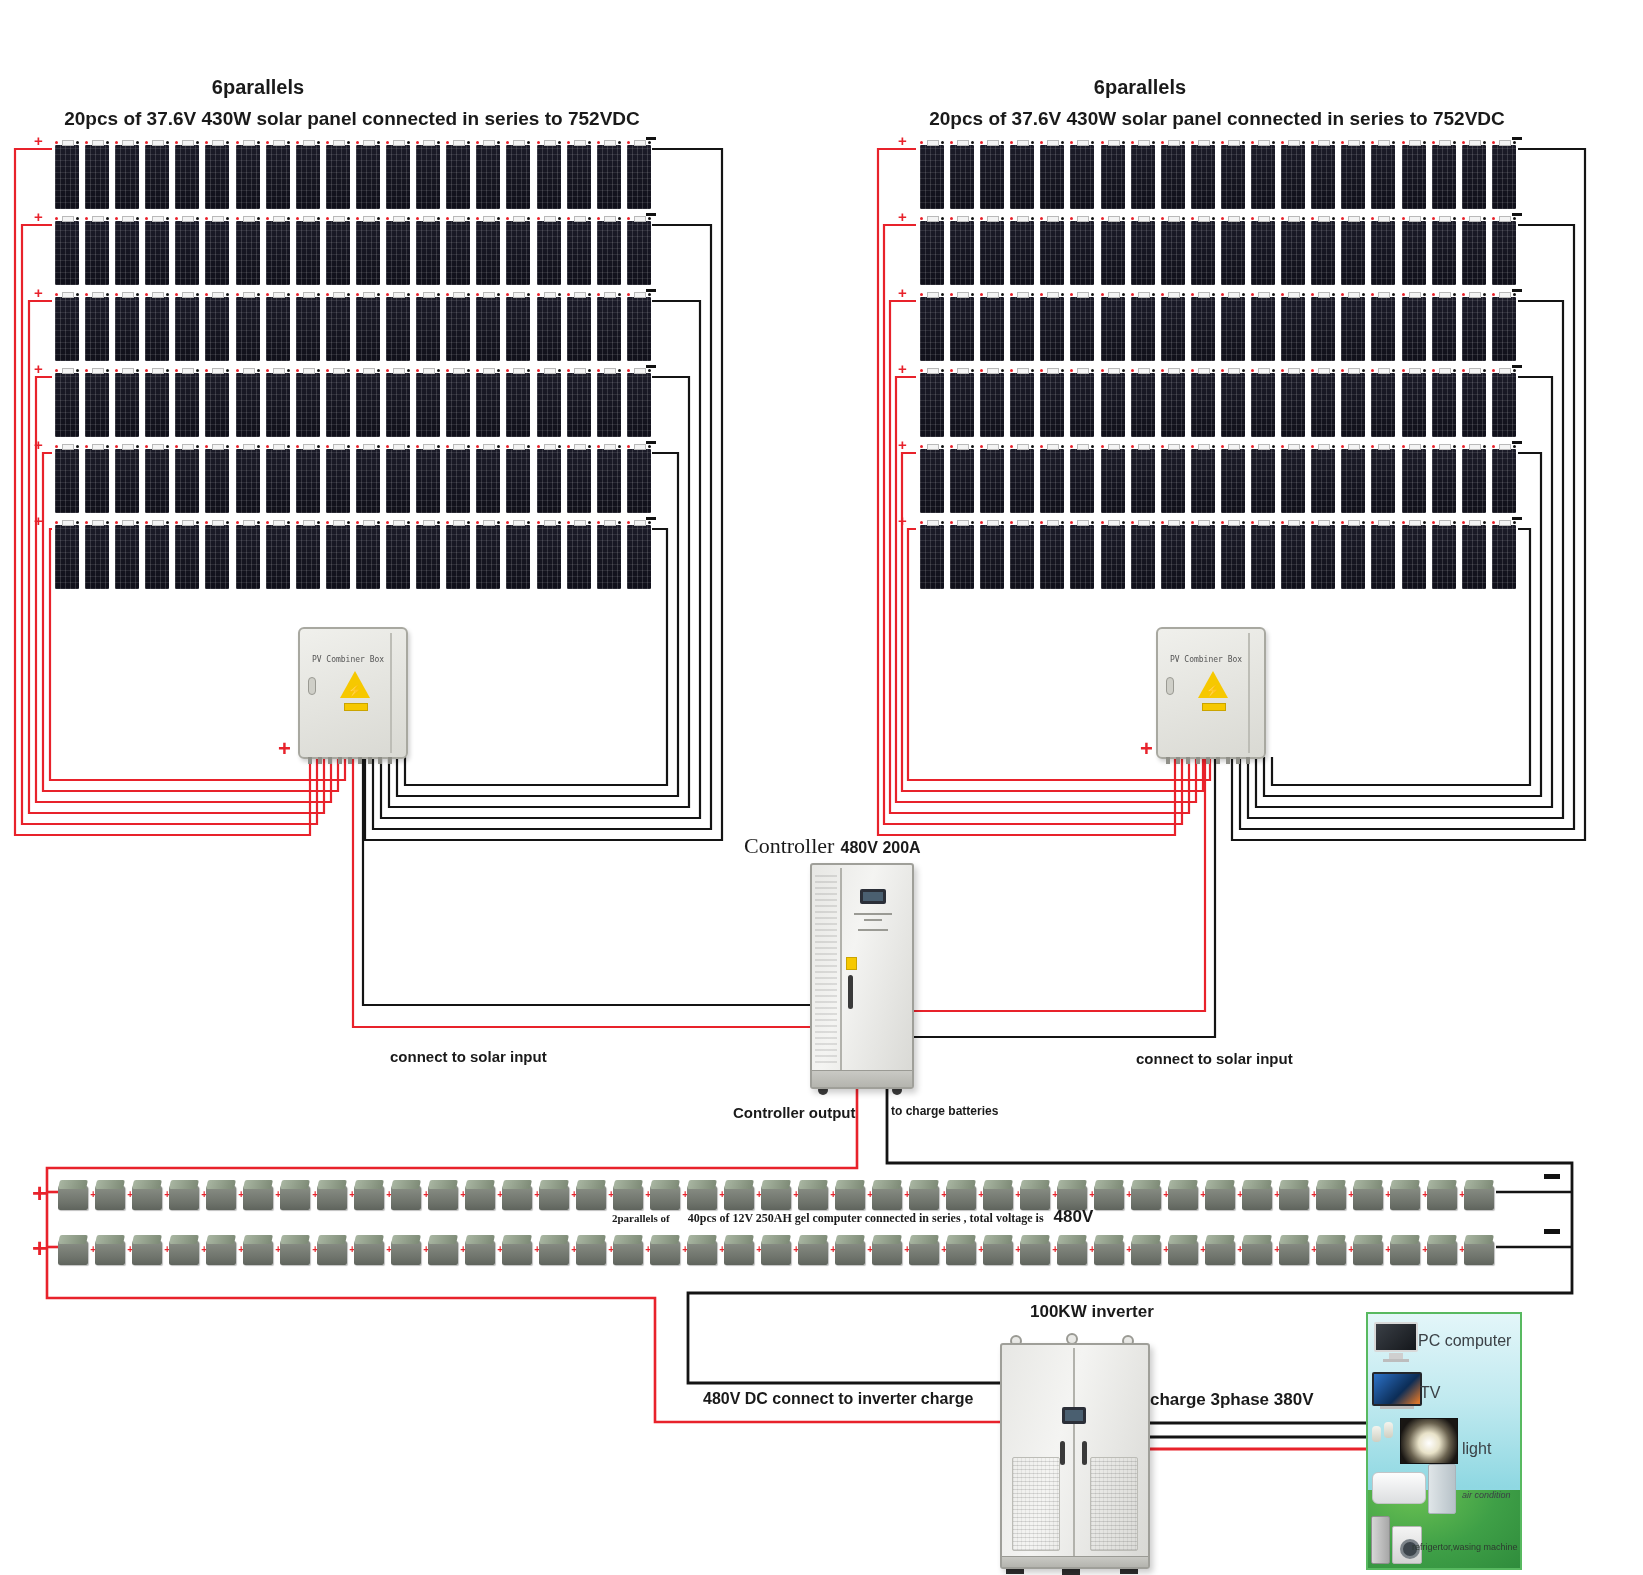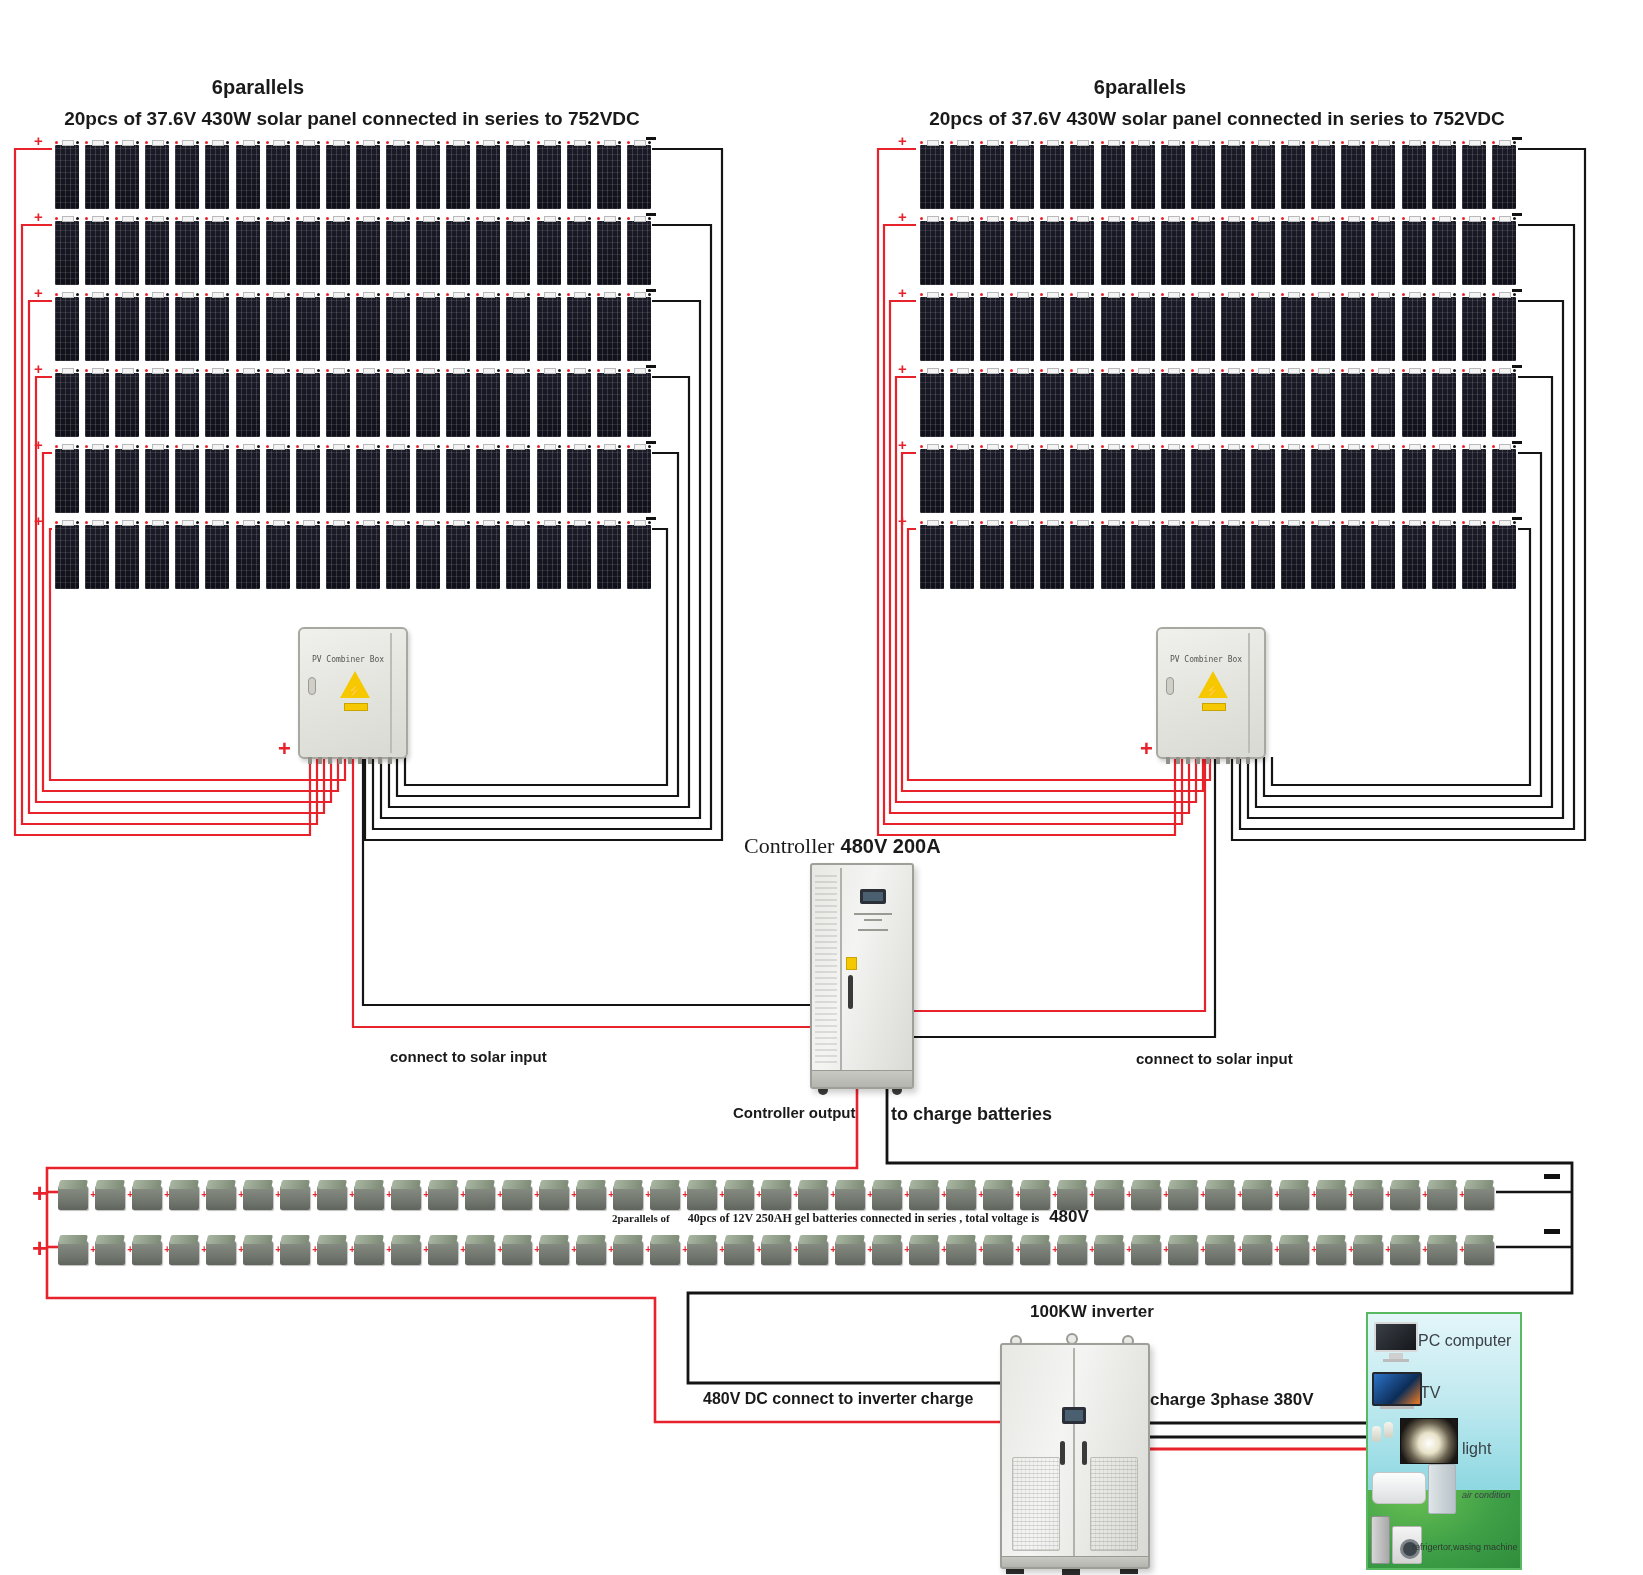--- a/index.html
+++ b/index.html
@@ -1366,42 +1366,42 @@
     <div class="door"></div>
     <div class="clabel">PV Combiner Box</div>
     <div class="handle"></div>
     <div class="warn">⚡</div>
     <div class="warnbar"></div>
     <div class="terminals"></div>
   </div>
 
   <div class="lbl" style="left:744px;top:833px;font-size:22px;">
     <span style="font-family:'Liberation Serif',serif;">Controller</span>
-    <span class="b" style="font-size:20px;">480V 200A</span>
+    <span class="b" style="font-size:16px;">480V 200A</span>
   </div>
   <div class="cabinet" style="left:810px;top:863px;width:100px;height:222px;">
     <div class="vents-v"></div>
     <div class="doorline" style="left:28px;"></div>
     <div class="display" style="left:48px;top:24px;width:26px;height:15px;">
         <div class="inner"></div>
       </div>
     <div class="ticktext" style="left:42px;top:48px;width:38px;"></div>
     <div class="ticktext" style="left:52px;top:54px;width:18px;"></div>
     <div class="ticktext" style="left:46px;top:64px;width:30px;"></div>
     <div class="sticker" style="left:34px;top:92px;"></div>
     <div class="handlebar" style="left:36px;top:110px;"></div>
     <div class="base"></div>
   </div>
   <div class="wheel" style="left:818px;top:1085px;"></div>
   <div class="wheel" style="left:892px;top:1085px;"></div>
 
   <div class="lbl b" style="left:390px;top:1048px;font-size:15px;">connect to solar input</div>
   <div class="lbl b" style="left:1136px;top:1050px;font-size:15px;">connect to solar input</div>
   <div class="lbl b" style="left:733px;top:1104px;font-size:15px;">Controller output</div>
-  <div class="lbl b" style="left:891px;top:1104px;font-size:18px;">to charge batteries</div>
+  <div class="lbl b" style="left:891px;top:1104px;font-size:12px;">to charge batteries</div>
 
   <div id="battery-holder">
       <div class="batt-row" style="left: 58px; top: 1178px;">
         <div class="battery">
           <span class="body"></span>
           <span class="cap"></span>
           <span class="blink">+</span>
         </div>
         <div class="battery">
           <span class="body"></span>
@@ -1785,21 +1785,21 @@
           <span class="blink">+</span>
         </div>
         <div class="battery">
           <span class="body"></span>
           <span class="cap"></span>
         </div>
       </div>
     </div>
   <div class="lbl" style="left:612px;top:1207px;font-family:'Liberation Serif',serif;font-weight:bold;">
     <span style="font-size:11px;">2parallels of</span>
-    <span style="font-size:12px;margin-left:14px;">40pcs of 12V 250AH gel batteries connected in series , total voltage is</span>
+    <span style="font-size:12px;margin-left:14px;">40pcs of 12V 250AH gel computer connected in series , total voltage is</span>
     <span style="font-family:'Liberation Sans',sans-serif;font-size:17px;margin-left:6px;">480V</span>
   </div>
 
   <div class="lbl b" style="left:703px;top:1390px;font-size:16px;">480V DC connect to inverter charge</div>
   <div class="lbl b" style="left:1030px;top:1302px;font-size:17px;">100KW inverter</div>
   <div class="lbl b" style="left:1150px;top:1390px;font-size:17px;">charge 3phase 380V</div>
 
   <div class="cabinet" style="left:1000px;top:1343px;width:146px;height:222px;">
     <div class="doorline" style="left:71px;"></div>
     <div class="display" style="left:60px;top:62px;width:24px;height:17px;">

